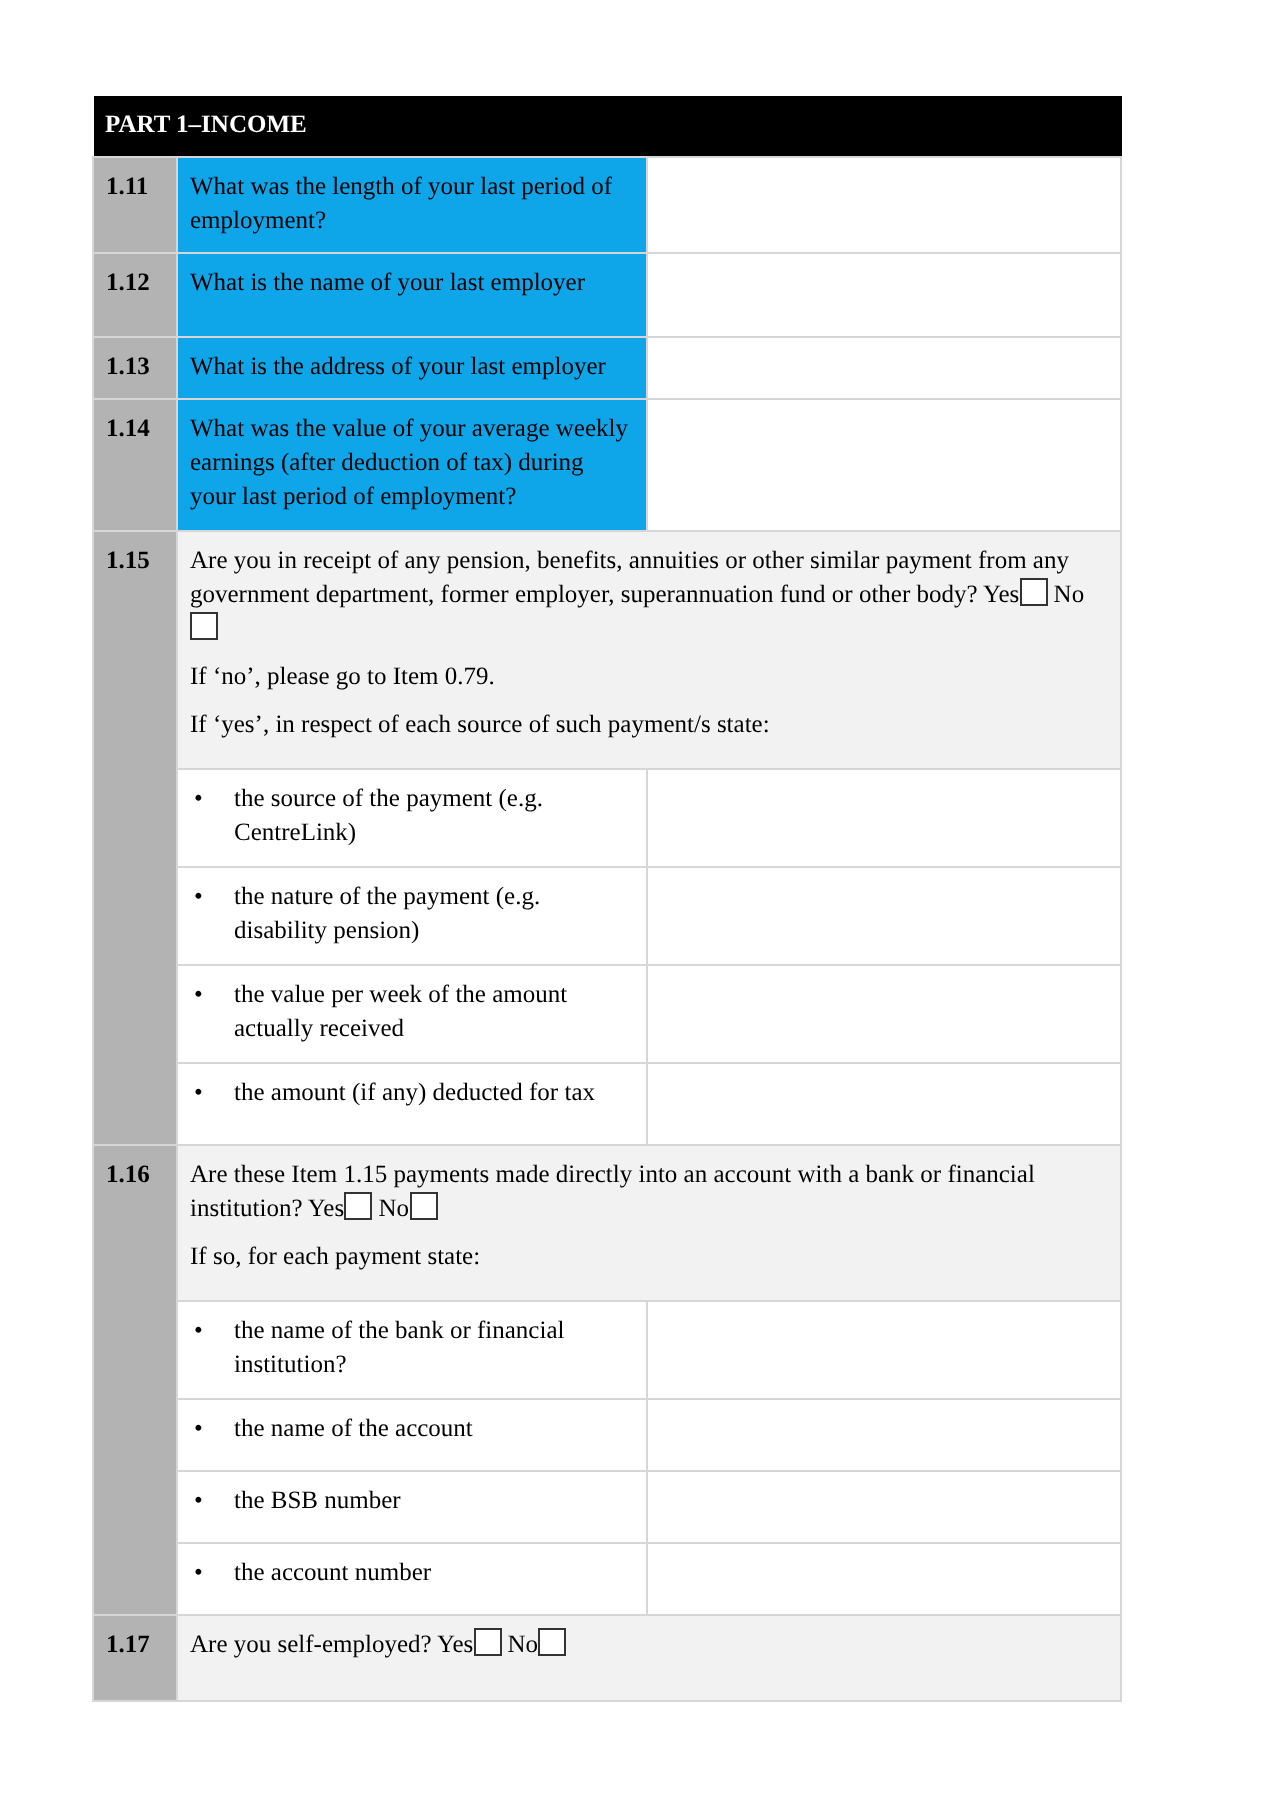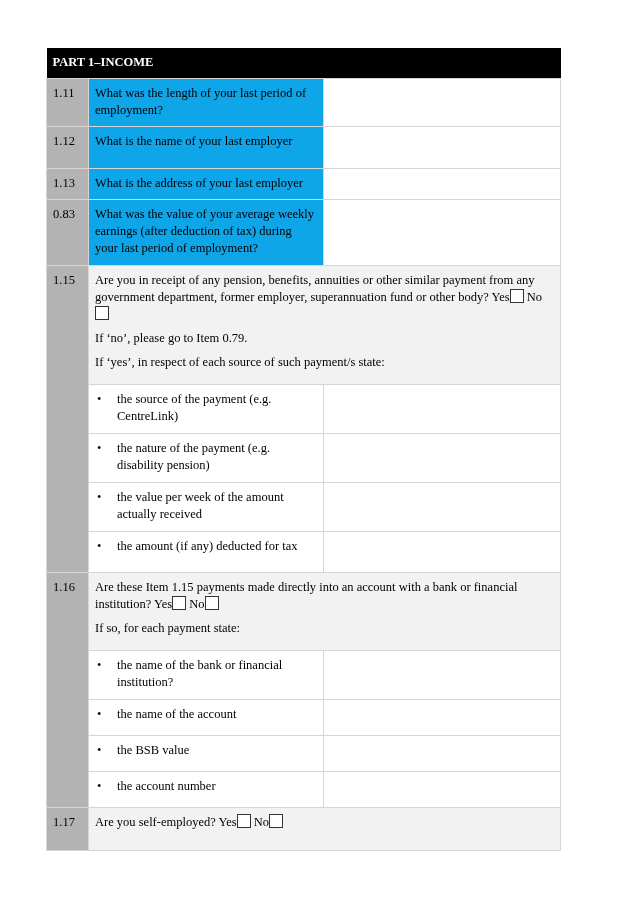--- a/index.html
+++ b/index.html
@@ -1,19 +1,19 @@
 <!DOCTYPE html>
 <html><head>
 <meta charset="utf-8">
 <style>
 body{margin:0;background:#fff;width:636px;height:900px;font-family:"Liberation Serif",serif;font-size:12.5px;color:#000;}
 table{position:absolute;left:46px;top:48px;width:515px;border-collapse:collapse;padding-left:33px;}
 td{border:1px solid #d6d6d6;vertical-align:top;padding:6px 6px;line-height:17px;}
 .hdr td{background:#000;color:#fff;font-weight:bold;padding:6px 6px;height:18px;border:none;}
-.num{width:29px;background:#b3b3b3;font-weight:normal;}
+.num{width:29px;background:#b3b3b3;font-weight:bold;}
 .q{background:#0ea5e9;width:222px;}
 .full{background:#f2f2f2;}
 .ans{background:#fff;}
 .sub{background:#fff;}
 .bul{display:flex;}
 .bul .dot{width:20px;flex:none;padding-left:2px;}
 .cb{display:inline-block;width:12px;height:12px;border:1px solid #333;vertical-align:-2px;background:#fff;}
 p{margin:0 0 7px 0;}
 </style>
 </head>
@@ -33,21 +33,21 @@
         <td class="num">1.12</td>
         <td class="q">What is the name of your last employer</td>
         <td class="ans"></td>
       </tr>
 <tr style="height:31px">
         <td class="num">1.13</td>
         <td class="q">What is the address of your last employer</td>
         <td class="ans"></td>
       </tr>
 <tr style="height:66px">
-        <td class="num">0.83</td>
+        <td class="num">1.14</td>
         <td class="q">What was the value of your average weekly earnings (after deduction of tax) during your last period of employment?</td>
         <td class="ans"></td>
       </tr>
 
 <tr>
         <td class="num" rowspan="5">1.15</td>
 <td class="full" colspan="2">
 <p><span>Are you in receipt of any pension, benefits, annuities or other similar payment from any government department, former employer, superannuation fund or other body? Yes</span><span class="cb"></span><span> No</span><br><span class="cb"></span></p>
 <p>If ‘no’, please go to Item 0.79.</p>
 <p>If ‘yes’, in respect of each source of such payment/s state:</p>
@@ -112,21 +112,21 @@
             <span class="dot">•</span>
             <span>the name of the account</span>
           </div>
         </td>
         <td class="ans"></td>
       </tr>
 <tr style="height:36px">
         <td class="sub">
           <div class="bul">
             <span class="dot">•</span>
-            <span>the BSB value</span>
+            <span>the BSB number</span>
           </div>
         </td>
         <td class="ans"></td>
       </tr>
 <tr style="height:36px">
         <td class="sub">
           <div class="bul">
             <span class="dot">•</span>
             <span>the account number</span>
           </div>

